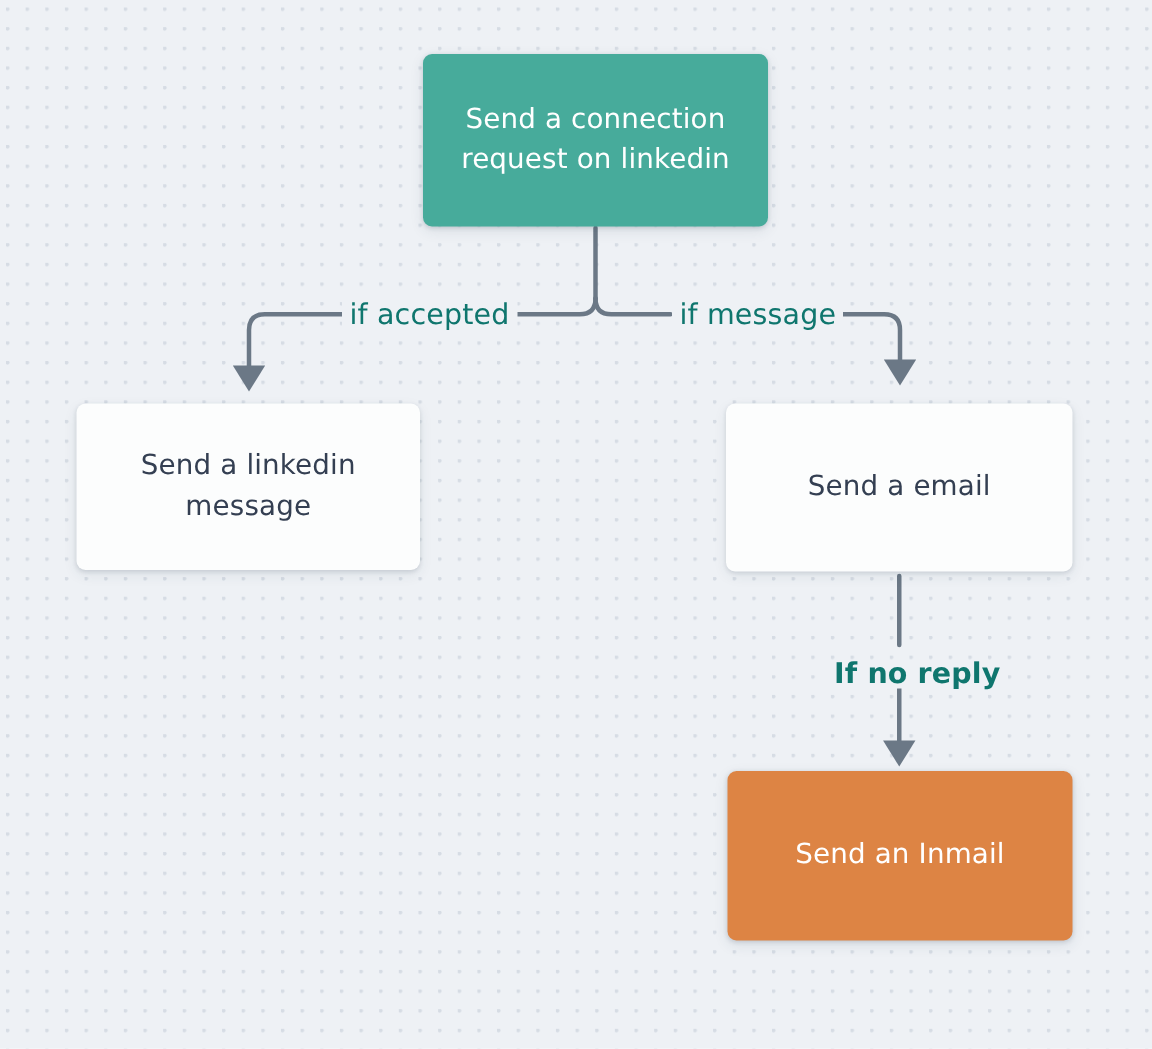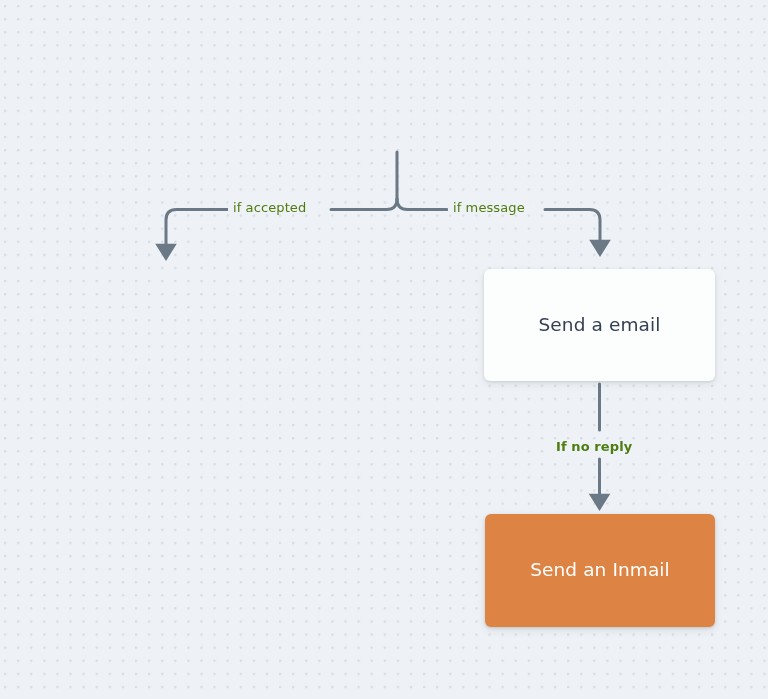--- a/index.html
+++ b/index.html
@@ -75,22 +75,22 @@
 
   
   #node-start  { left: 282px; top: 36px;  width: 230px; height: 115px; }
   #node-linkedin-message { left: 51px;  top: 269px; width: 229px; height: 111px; }
   #node-email  { left: 484px; top: 269px; width: 231px; height: 112px; }
   #node-inmail { left: 485px; top: 514px; width: 230px; height: 113px; }
 
   
   .edge-label {
     position: absolute;
-    color: #4d7c0f;
-    font-size: 13px;
+    color: #0f766e;
+    font-size: 19px;
     letter-spacing: 0.1px;
     white-space: nowrap;
     background: #eef1f5;
     padding: 0 5px;
     line-height: 1;
   }
 
   #label-if-accepted { left: 228px; top: 201px; }
   #label-if-rejected { left: 448px; top: 201px; }
   #label-if-no-reply { left: 551px; top: 440px; font-weight: bold; }
@@ -115,21 +115,33 @@
       <path d="M229,209.5 L176.5,209.5 Q166,209.5 166,220 L166,251" marker-end="url(#arrowhead)"></path>
 
       <path d="M397,199 Q397,209.5 407.5,209.5 L447,209.5"></path>
       <path d="M545,209.5 L589.5,209.5 Q600,209.5 600,220 L600,247" marker-end="url(#arrowhead)"></path>
 
       <path d="M599.5,384 L599.5,430"></path>
       <path d="M599.5,459 L599.5,501" marker-end="url(#arrowhead)"></path>
     </g>
   </svg>
 
+  <div class="node node-teal" id="node-start">
+    <span class="node-label">
+      <span>Send a connection</span><br>
+      <span>request on linkedin</span>
+    </span>
+  </div>
 
+  <div class="node node-white" id="node-linkedin-message">
+    <span class="node-label">
+      <span>Send a linkedin</span><br>
+      <span>message</span>
+    </span>
+  </div>
 
   <div class="node node-white" id="node-email">
     <span class="node-label">Send a email</span>
   </div>
 
   <div class="node node-orange" id="node-inmail">
     <span class="node-label">Send an Inmail</span>
   </div>
 
   <span class="edge-label" id="label-if-accepted">if accepted</span>

